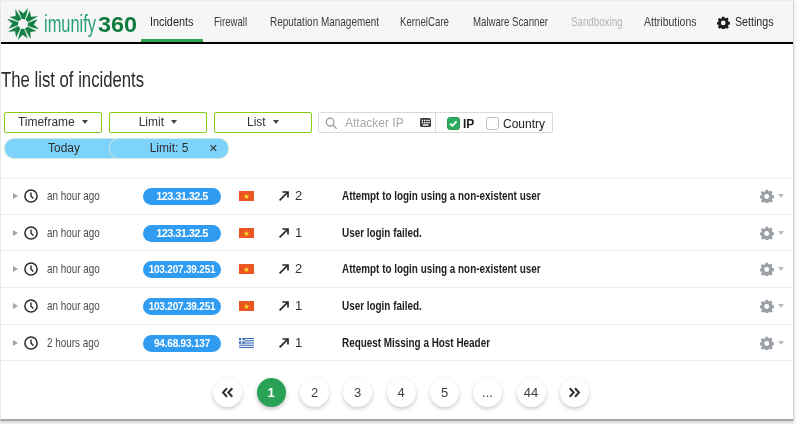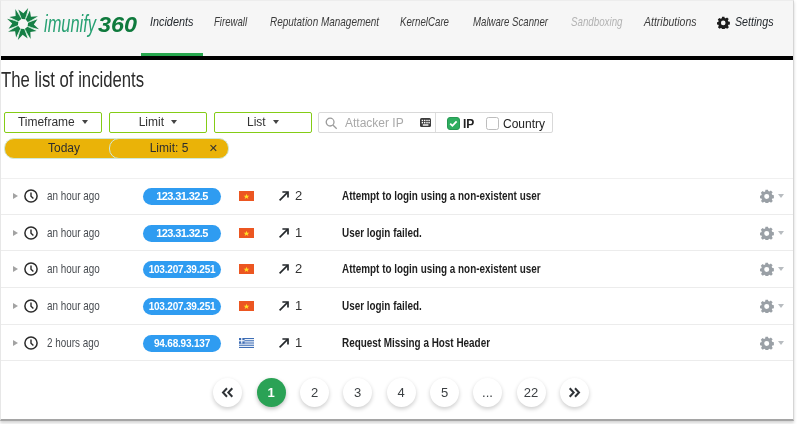--- a/index.html
+++ b/index.html
@@ -1,36 +1,36 @@
 <!DOCTYPE html>
 <html><head>
 <meta charset="utf-8">
 <style>
   * { margin:0; padding:0; box-sizing:border-box; }
   html,body { width:800px; height:424px; background:#fff; font-family:"Liberation Sans", sans-serif; overflow:hidden; }
   .card { position:absolute; left:0; top:0; width:794px; height:421px; background:#fff;
           border-left:1px solid #e7e7e7; border-right:1px solid #d5d5d5; border-top:1px solid #ededed;
           border-bottom:2px solid #a5a5a5; box-shadow:0 2px 3px rgba(0,0,0,.18); }
   
-  header { position:absolute; left:0; top:0; width:792px; height:59px; background:#f6f6f6; border-bottom:4px solid #000000;font-style:italic; }
+  header { position:absolute; left:0; top:0; width:792px; height:43px; background:#f6f6f6; border-bottom:2px solid #000000; }
   .logo { position:absolute; left:5px; top:6px; }
   .nit { position:absolute; top:0; height:42px; line-height:42px; font-size:13px; color:#3c3c3c; white-space:nowrap;
          transform-origin:left center; }
   .underline { position:absolute; left:140px; bottom:0; width:62px; height:3px; background:#27a74e; }
   .nit.dis { color:#b3b3b3; }
   
   h1 { position:absolute; left:0px; top:66px; font-size:22px; font-weight:400; color:#2c2c2c;
        transform:scaleX(0.76); transform-origin:left center; white-space:nowrap; }
   .btn { position:absolute; top:111px; height:21px; width:98px; background:#fff; border:1px solid #84cc16; border-radius:2px;
          font-size:12px; color:#333; text-align:center; line-height:19px; }
   .btn .car { display:inline-block; width:0; height:0; border-left:3.5px solid transparent; border-right:3.5px solid transparent; border-top:4px solid #444; margin-left:4px; vertical-align:middle; margin-top:-2px;}
   .search { position:absolute; top:111px; left:317px; width:235px; height:21px; background:#fff; border:1px solid #d9d9d9; border-radius:2px; }
   .search .ph { position:absolute; left:26px; top:3px; font-size:12px; color:#a9a9a9; }
   .sep { position:absolute; left:116px; top:0; bottom:0; width:1px; background:#ddd; }
-  .chip { position:absolute; top:137px; height:21px; width:120px; background:#eab308; border:1px solid #cfe9da; border-radius:10px;
+  .chip { position:absolute; top:137px; height:21px; width:120px; background:#7dd3fc; border:1px solid #cfe9da; border-radius:10px;
           font-size:12px; color:#2e2e2e; text-align:center; line-height:19px; }
   .chip .x { position:absolute; right:10px; top:0; color:#333; font-size:11px; }
   
   .rows { position:absolute; left:0; top:177px; width:792px; }
   .row { position:relative; height:36.7px; border-bottom:1px solid #ececec; }
   .row:first-child { border-top:1px solid #f0f0f0; }
   .caret { position:absolute; left:11.5px; top:50%; margin-top:-3px; width:0; height:0; border-top:3.5px solid transparent; border-bottom:3.5px solid transparent; border-left:5px solid #a3a3a3; }
   .clock { position:absolute; left:23px; top:50%; margin-top:-7px; }
   .time { position:absolute; left:46px; top:50%; margin-top:-8px; font-size:13px; color:#484c51;
           transform:scaleX(0.76); transform-origin:left center; white-space:nowrap; }
@@ -261,18 +261,18 @@
   <div class="pag">
     <div class="pg nav2" style="left:212px;"><svg width="13" height="11" viewBox="0 0 13 11" style="margin-top:9px;">
           <path d="M6 1.2 L2 5.5 L6 9.8 M11.3 1.2 L7.3 5.5 L11.3 9.8" stroke="#2f3337" stroke-width="2" fill="none"></path>
         </svg></div>
     <div class="pg act" style="left:255.5px;">1</div>
     <div class="pg" style="left:299px;">2</div>
     <div class="pg" style="left:342px;">3</div>
     <div class="pg" style="left:385.5px;">4</div>
     <div class="pg" style="left:429px;">5</div>
     <div class="pg" style="left:472px;">...</div>
-    <div class="pg" style="left:515.5px;">22</div>
+    <div class="pg" style="left:515.5px;">44</div>
     <div class="pg nav2" style="left:559px;"><svg width="13" height="11" viewBox="0 0 13 11" style="margin-top:9px;">
           <path d="M7 1.2 L11 5.5 L7 9.8 M1.7 1.2 L5.7 5.5 L1.7 9.8" stroke="#2f3337" stroke-width="2" fill="none"></path>
         </svg></div>
   </div>
 </div>
 
 </body></html>

